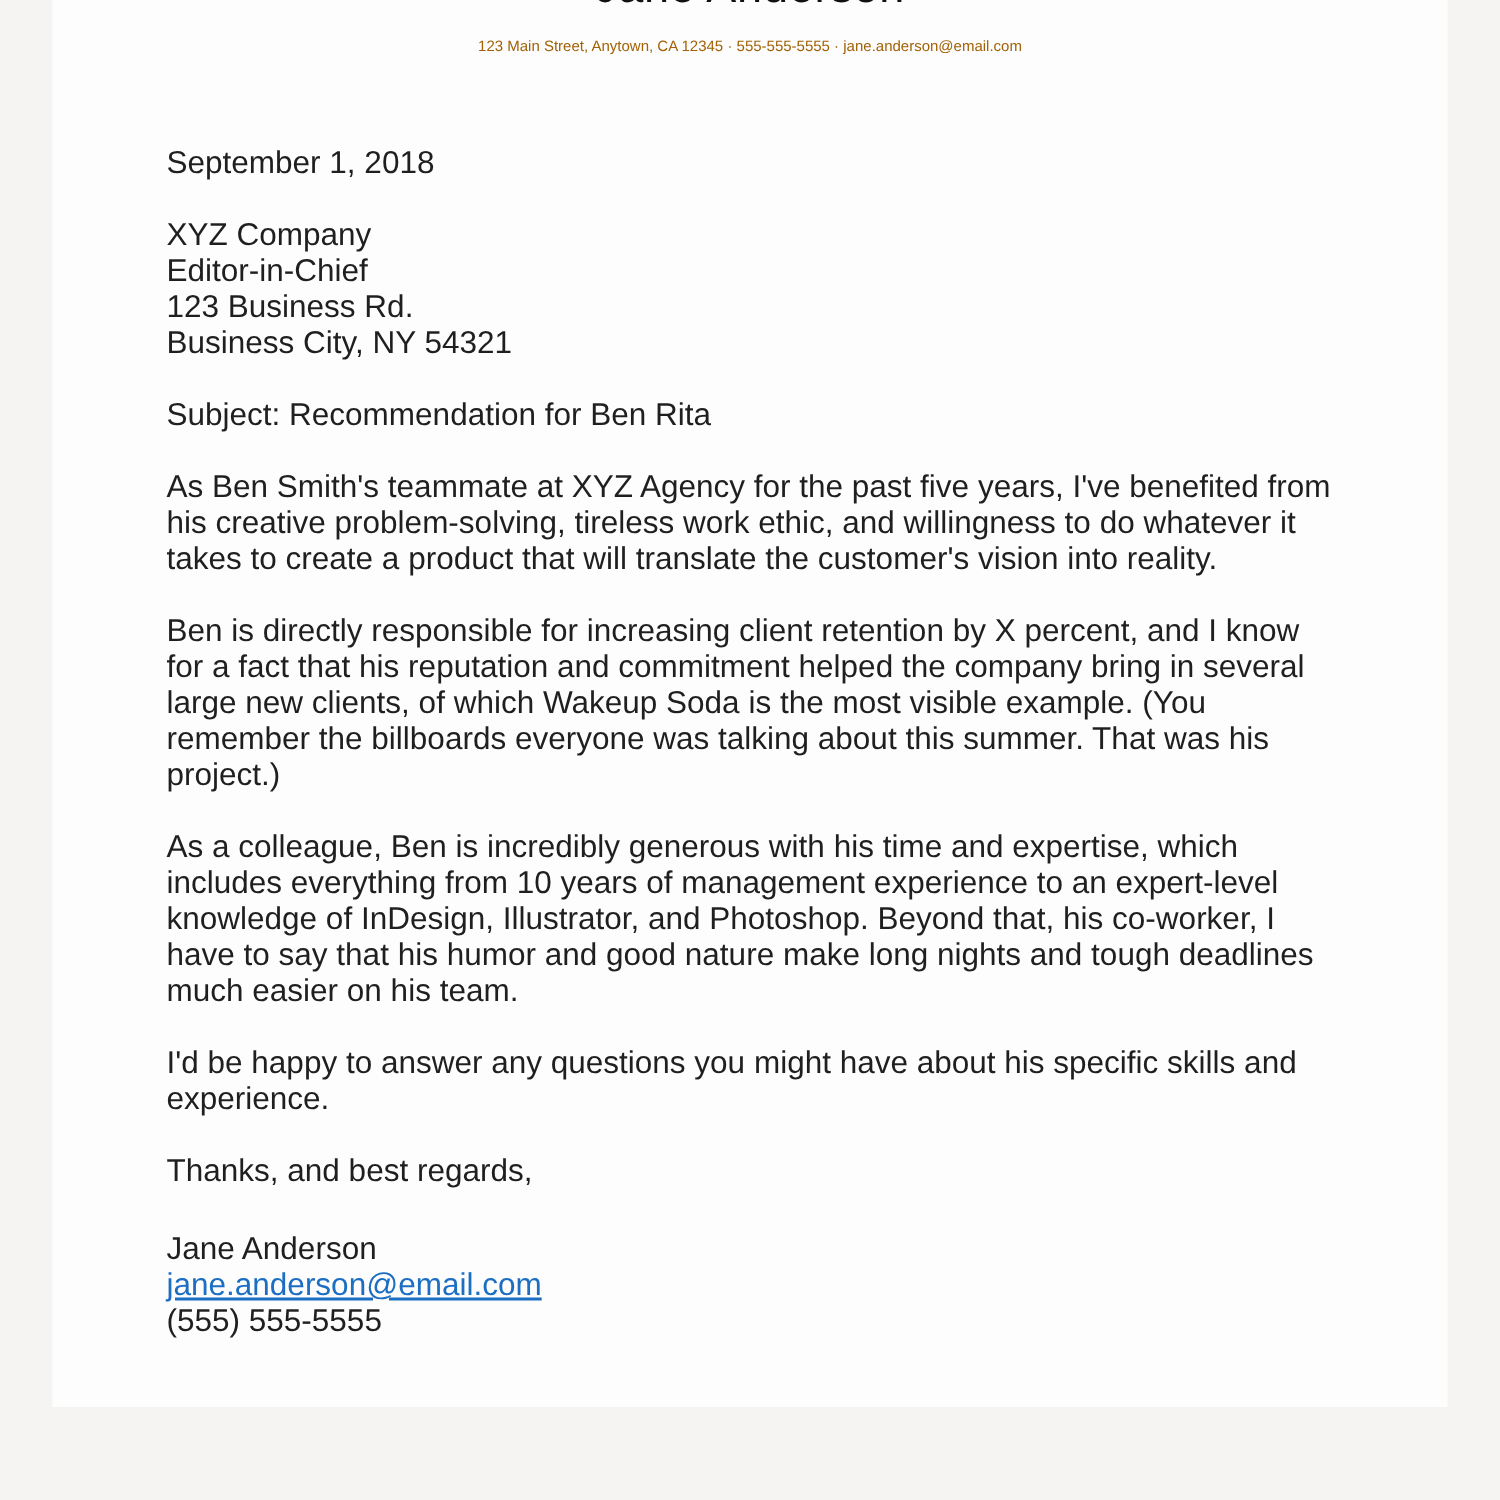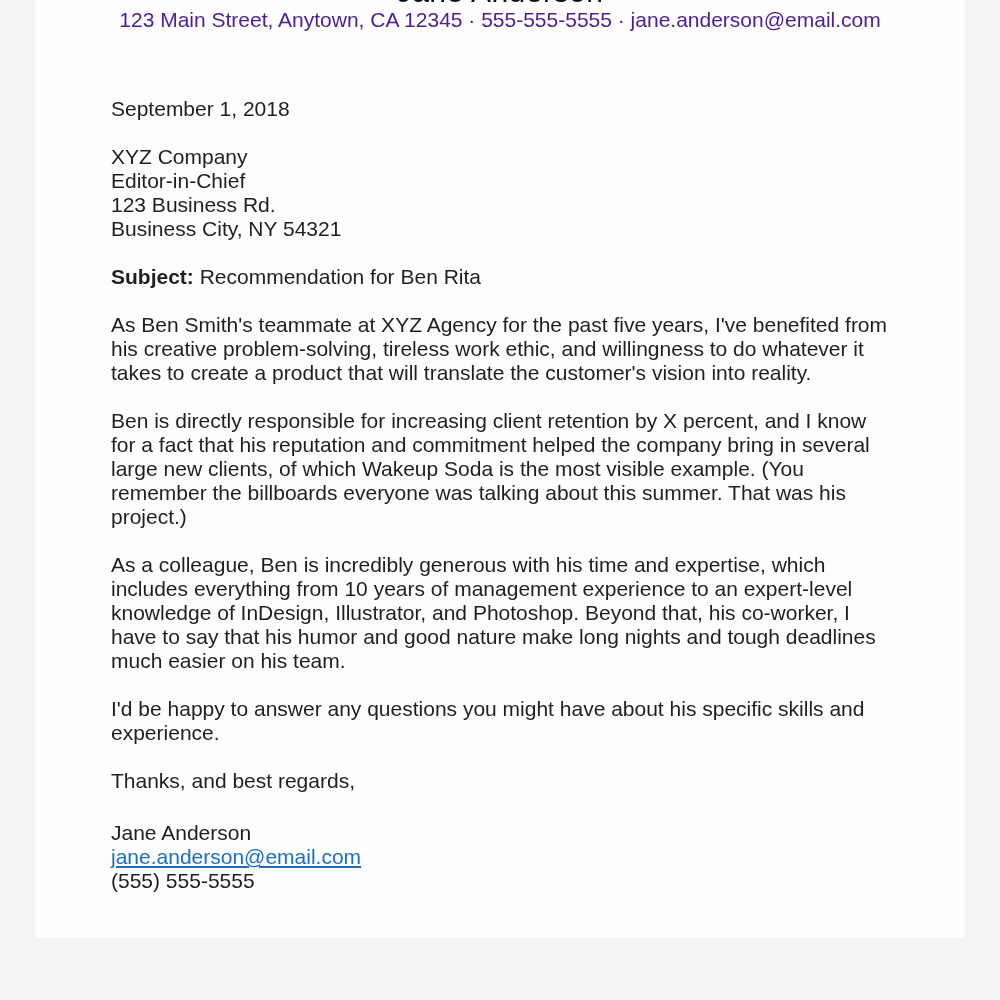--- a/index.html
+++ b/index.html
@@ -40,39 +40,39 @@
     width: 100%;
     font-size: 30px;
     line-height: 33px;
     font-weight: 500;
     color: #111;
     letter-spacing: 0.5px;
     white-space: nowrap;
   }
   .header-contact {
     position: absolute;
-    top: 8px;
+    top: 20px;
     left: 0;
     width: 100%;
-    font-size: 21px;
+    font-size: 10px;
     line-height: 24px;
-    color: #4c1d95;
+    color: #a16207;
     white-space: nowrap;
   }
   .letter-body {
     position: absolute;
     left: 76px;            
     top: 97px;
     width: 782px;
     font-size: 21px;
     line-height: 24px;
   }
   .block { margin-bottom: 24px; }
   .line { display: block; }
-  .subject-label { font-weight: bold; text-align: right; }
+  .subject-label { font-weight: normal; text-align: right; }
   .closing-block { margin-bottom: 28px; }
   .signature-block .line { line-height: 24px; }
   a.email-link {
     color: var(--link-color);
     text-decoration: underline;
   }
 </style>
 </head>
 <body>
 

